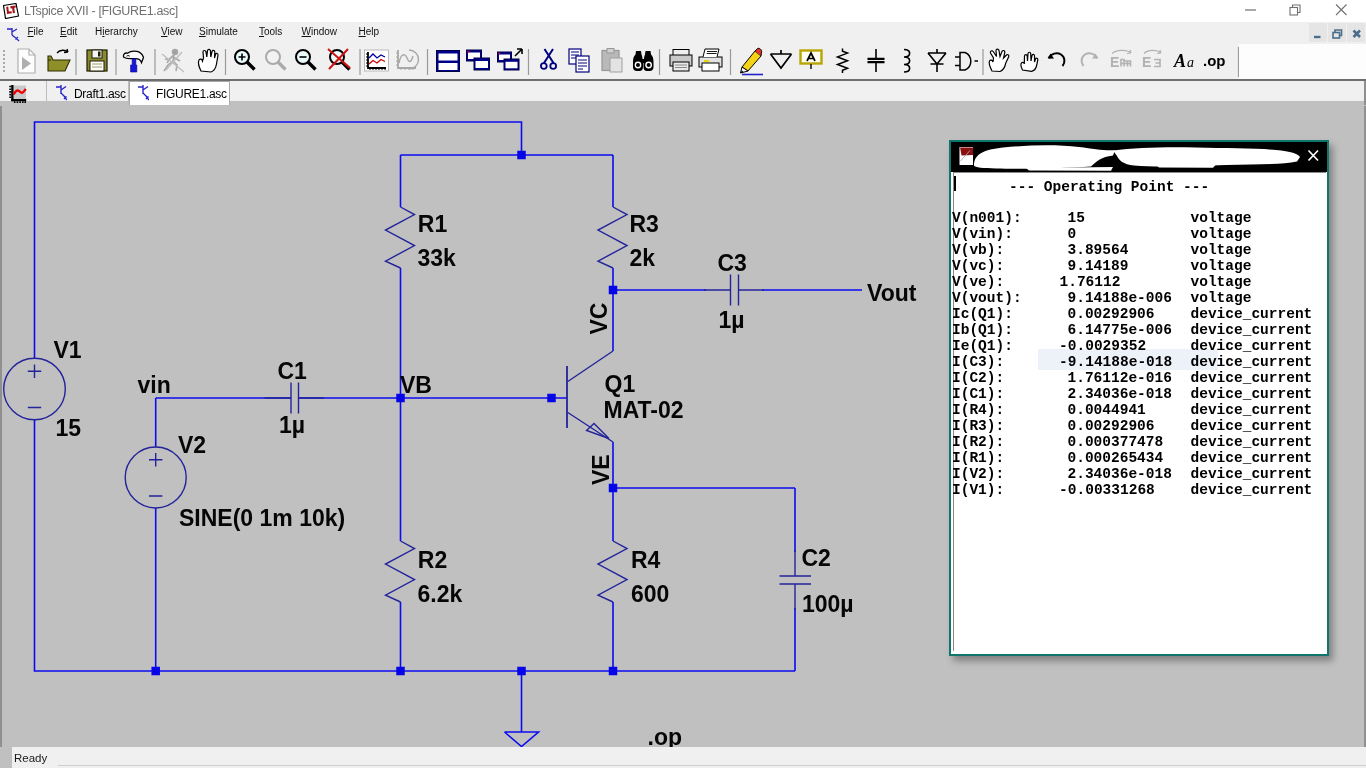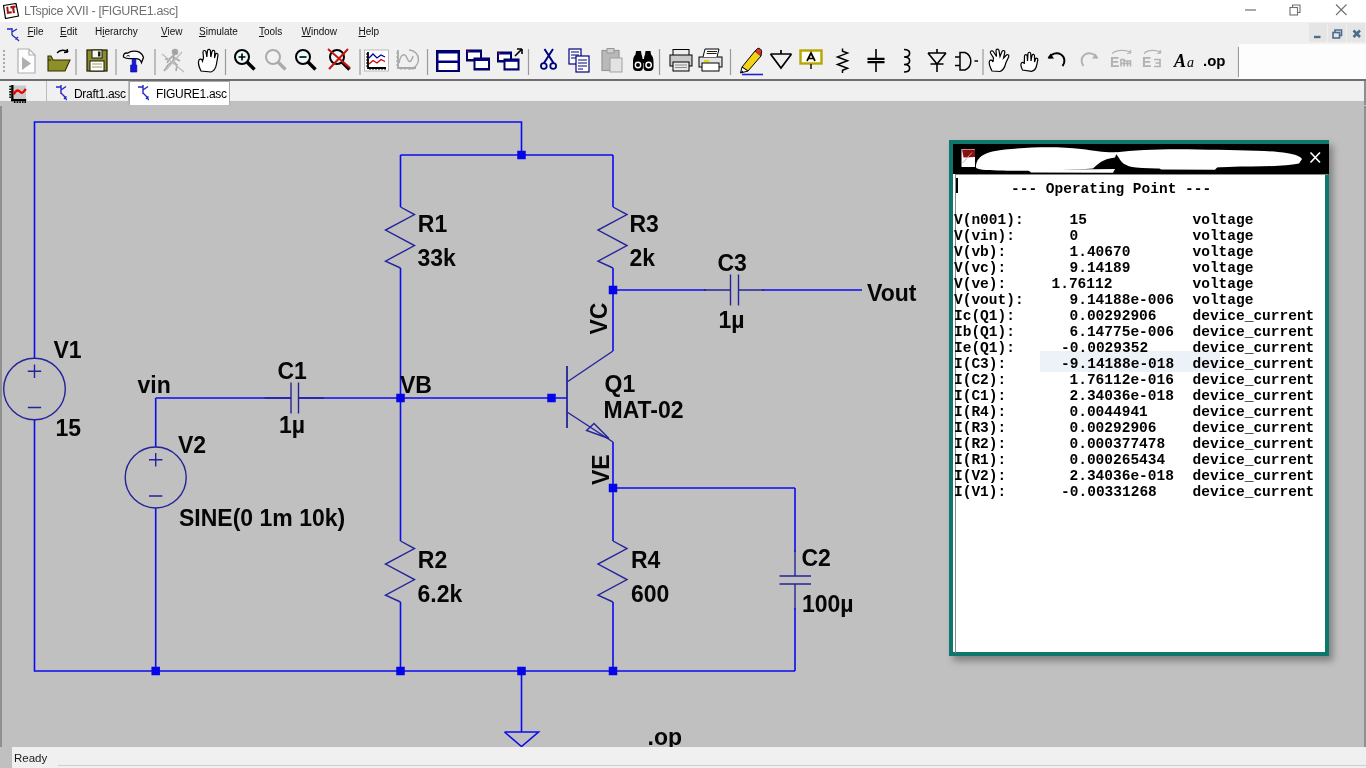--- a/index.html
+++ b/index.html
@@ -18,21 +18,21 @@
   #toolbar-right { position:absolute; left:1239px; top:44px; width:127px; height:36px; background:#fdfdfd; }
   
   #tabline { position:absolute; left:0; top:79px; width:1366px; height:2px; background:#6e6e6e; }
   #tabbar { position:absolute; left:0; top:81px; width:1366px; height:20px; background:#f0f0f0; }
   .tabtext { position:absolute; top:6px; font-size:12px; letter-spacing:-0.3px; color:#000; }
   
   #statusbar { position:absolute; left:0; top:747px; width:1366px; height:21px; background:#f0f0f0;margin-left:12px; }
   #statusbar span { position:absolute; left:2px; top:5px; font-size:11.5px; color:#1a1a1a; }
   
   #opwin { position:absolute; left:949px; top:140px; width:380px; height:516px; background:#fff;
-           border:4px solid #0f766e; box-shadow:4px 5px 7px rgba(0,0,0,0.33); }
+           border:2px solid #0f766e; box-shadow:4px 5px 7px rgba(0,0,0,0.33); }
   #optitle { position:absolute; left:0; top:0; width:376px; height:29.5px; background:#000; }
   #opcontent { position:absolute; left:0; top:29.5px; right:0; bottom:0; background:#fff; }
   .oprow { position:absolute; font-family:"Liberation Mono", monospace; font-weight:bold;
            font-size:14.5px; color:#000; white-space:pre; line-height:14px; }
 </style>
 </head>
 <body>
 
 <div id="titlebar">
   <svg class="abs" style="left:3px;top:3px" width="16" height="16" viewBox="0 0 16 16">
@@ -447,27 +447,27 @@
   <div class="abs" style="left:3px;top:33.5px;width:1.6px;height:15px;background:#000"></div>
   <div id="oprows" style="position:absolute;left:-0.5px;top:1.5px">
   <div class="oprow" style="left:58.5px;top:36px">--- Operating Point ---</div>
   <div class="oprow" style="left:1.5px;top:67.3px">V(n001):</div>
   <div class="oprow" style="left:117px;top:67.3px">15</div>
   <div class="oprow" style="left:240px;top:67.3px">voltage</div>
   <div class="oprow" style="left:1.5px;top:83.3px">V(vin):</div>
   <div class="oprow" style="left:117px;top:83.3px">0</div>
   <div class="oprow" style="left:240px;top:83.3px">voltage</div>
   <div class="oprow" style="left:1.5px;top:99.3px">V(vb):</div>
-  <div class="oprow" style="left:117px;top:99.3px">1.40670</div>
+  <div class="oprow" style="left:117px;top:99.3px">3.89564</div>
   <div class="oprow" style="left:240px;top:99.3px">voltage</div>
   <div class="oprow" style="left:1.5px;top:115.3px">V(vc):</div>
   <div class="oprow" style="left:117px;top:115.3px">9.14189</div>
   <div class="oprow" style="left:240px;top:115.3px">voltage</div>
   <div class="oprow" style="left:1.5px;top:131.3px">V(ve):</div>
-  <div class="oprow" style="left:99px;top:131.3px">1.76112</div>
+  <div class="oprow" style="left:109px;top:131.3px">1.76112</div>
   <div class="oprow" style="left:240px;top:131.3px">voltage</div>
   <div class="oprow" style="left:1.5px;top:147.3px">V(vout):</div>
   <div class="oprow" style="left:117px;top:147.3px">9.14188e-006</div>
   <div class="oprow" style="left:240px;top:147.3px">voltage</div>
   <div class="oprow" style="left:1.5px;top:163.3px">Ic(Q1):</div>
   <div class="oprow" style="left:117px;top:163.3px">0.00292906</div>
   <div class="oprow" style="left:240px;top:163.3px">device_current</div>
   <div class="oprow" style="left:1.5px;top:179.3px">Ib(Q1):</div>
   <div class="oprow" style="left:117px;top:179.3px">6.14775e-006</div>
   <div class="oprow" style="left:240px;top:179.3px">device_current</div>

